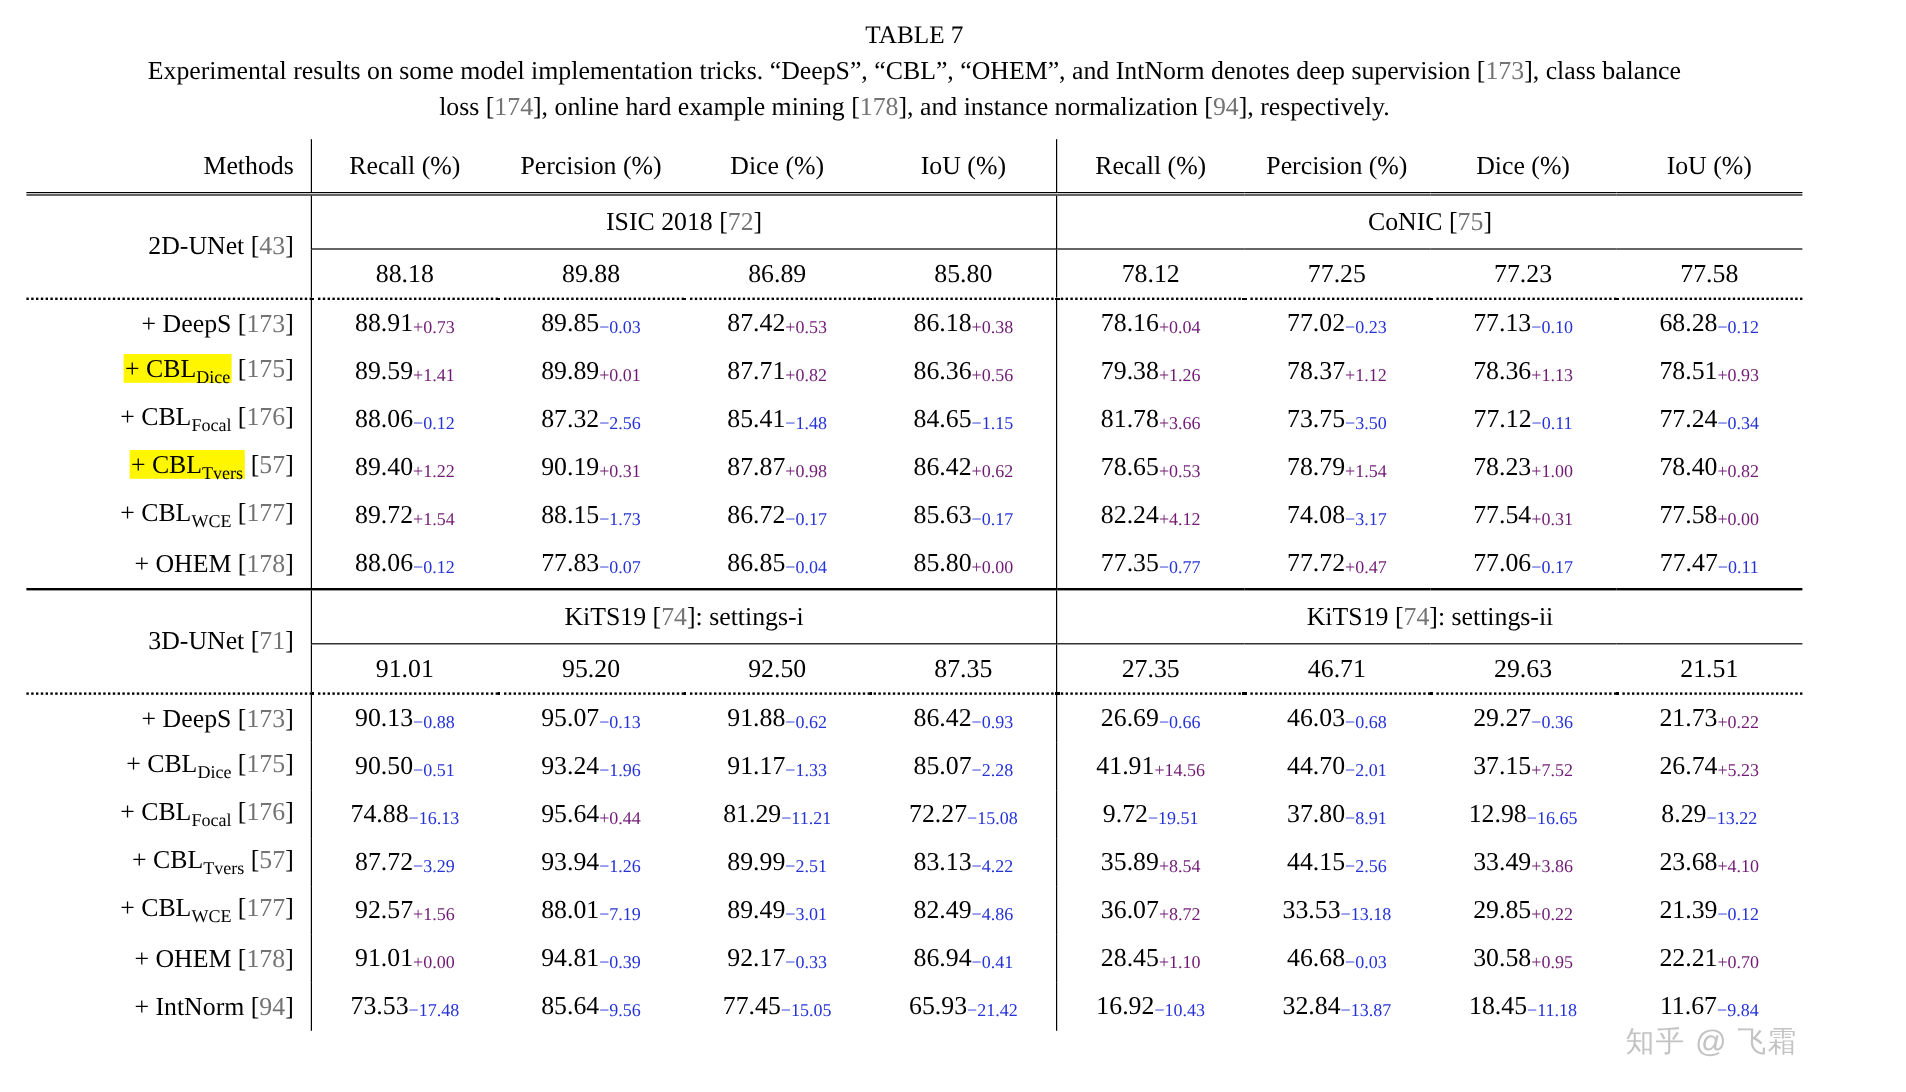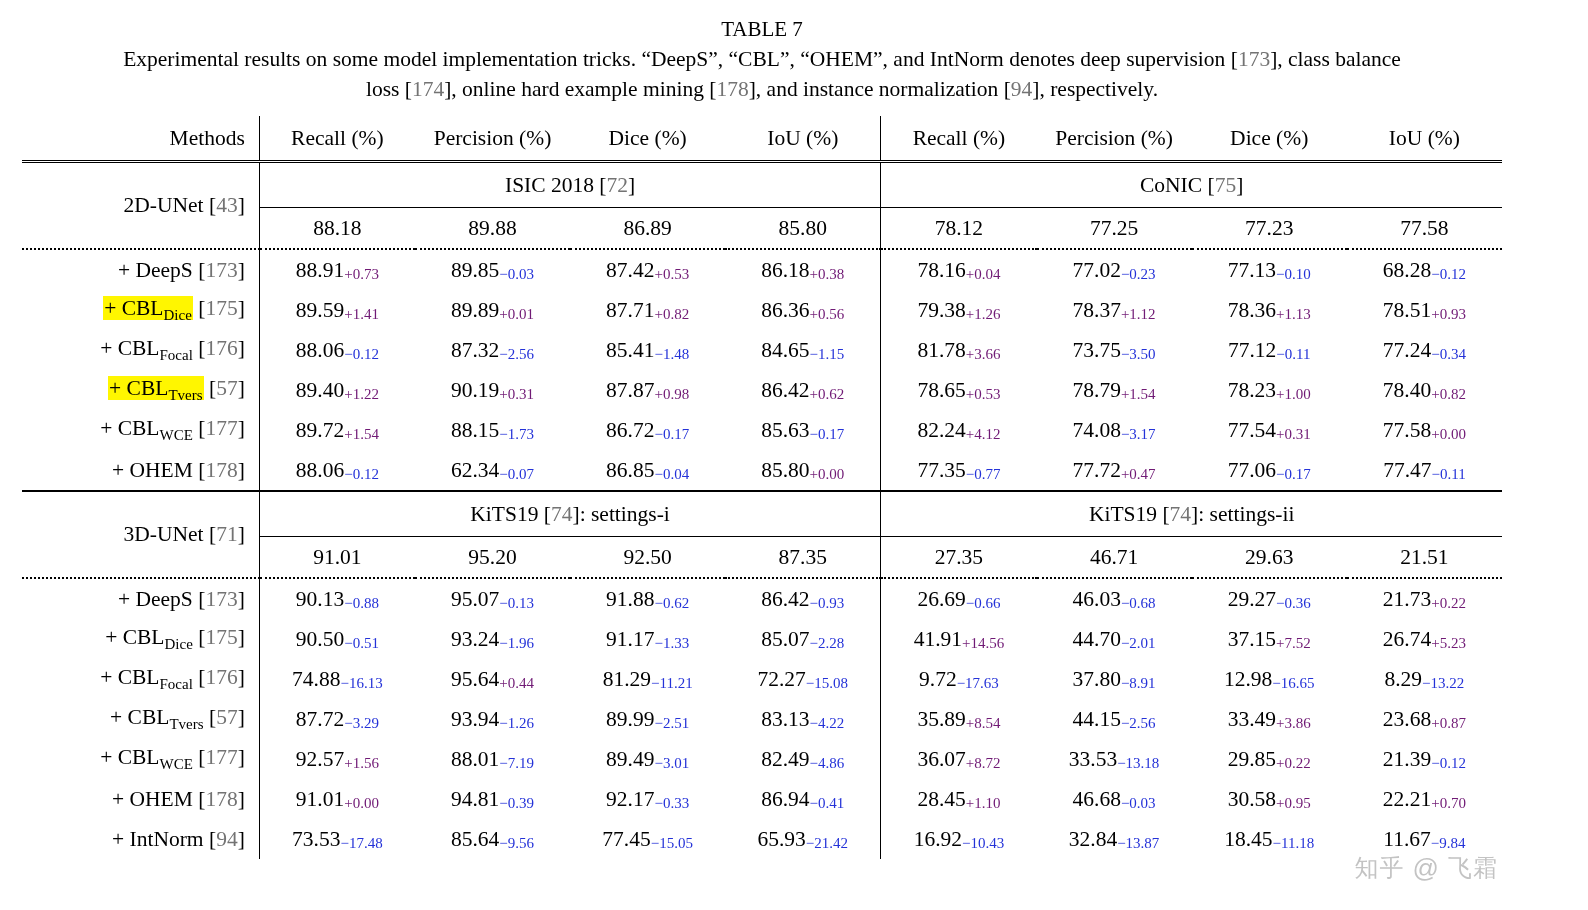--- a/index.html
+++ b/index.html
@@ -186,21 +186,21 @@
           <td class="num"><span>86.72</span><span class="delta down">−0.17</span></td>
           <td class="num"><span>85.63</span><span class="delta down">−0.17</span></td>
           <td class="num vsep-mid"><span>82.24</span><span class="delta up">+4.12</span></td>
           <td class="num"><span>74.08</span><span class="delta down">−3.17</span></td>
           <td class="num"><span>77.54</span><span class="delta up">+0.31</span></td>
           <td class="num"><span>77.58</span><span class="delta up">+0.00</span></td>
         </tr>
         <tr>
           <td class="method"><span>+ OHEM</span><span> [<span class="ref">178</span>]</span></td>
           <td class="num vsep-left"><span>88.06</span><span class="delta down">−0.12</span></td>
-          <td class="num"><span>62.34</span><span class="delta down">−0.07</span></td>
+          <td class="num"><span>77.83</span><span class="delta down">−0.07</span></td>
           <td class="num"><span>86.85</span><span class="delta down">−0.04</span></td>
           <td class="num"><span>85.80</span><span class="delta up">+0.00</span></td>
           <td class="num vsep-mid"><span>77.35</span><span class="delta down">−0.77</span></td>
           <td class="num"><span>77.72</span><span class="delta up">+0.47</span></td>
           <td class="num"><span>77.06</span><span class="delta down">−0.17</span></td>
           <td class="num"><span>77.47</span><span class="delta down">−0.11</span></td>
         </tr>
       </tbody>
 
     <tbody>
@@ -252,35 +252,35 @@
           <td class="num"><span>44.70</span><span class="delta down">−2.01</span></td>
           <td class="num"><span>37.15</span><span class="delta up">+7.52</span></td>
           <td class="num"><span>26.74</span><span class="delta up">+5.23</span></td>
         </tr>
         <tr>
           <td class="method"><span>+ CBL<sub>Focal</sub></span><span> [<span class="ref">176</span>]</span></td>
           <td class="num vsep-left"><span>74.88</span><span class="delta down">−16.13</span></td>
           <td class="num"><span>95.64</span><span class="delta up">+0.44</span></td>
           <td class="num"><span>81.29</span><span class="delta down">−11.21</span></td>
           <td class="num"><span>72.27</span><span class="delta down">−15.08</span></td>
-          <td class="num vsep-mid"><span>9.72</span><span class="delta down">−17.63</span></td>
+          <td class="num vsep-mid"><span>9.72</span><span class="delta down">−19.51</span></td>
           <td class="num"><span>37.80</span><span class="delta down">−8.91</span></td>
           <td class="num"><span>12.98</span><span class="delta down">−16.65</span></td>
           <td class="num"><span>8.29</span><span class="delta down">−13.22</span></td>
         </tr>
         <tr>
           <td class="method"><span>+ CBL<sub>Tvers</sub></span><span> [<span class="ref">57</span>]</span></td>
           <td class="num vsep-left"><span>87.72</span><span class="delta down">−3.29</span></td>
           <td class="num"><span>93.94</span><span class="delta down">−1.26</span></td>
           <td class="num"><span>89.99</span><span class="delta down">−2.51</span></td>
           <td class="num"><span>83.13</span><span class="delta down">−4.22</span></td>
           <td class="num vsep-mid"><span>35.89</span><span class="delta up">+8.54</span></td>
           <td class="num"><span>44.15</span><span class="delta down">−2.56</span></td>
           <td class="num"><span>33.49</span><span class="delta up">+3.86</span></td>
-          <td class="num"><span>23.68</span><span class="delta up">+0.87</span></td>
+          <td class="num"><span>23.68</span><span class="delta up">+4.10</span></td>
         </tr>
         <tr>
           <td class="method"><span>+ CBL<sub>WCE</sub></span><span> [<span class="ref">177</span>]</span></td>
           <td class="num vsep-left"><span>92.57</span><span class="delta up">+1.56</span></td>
           <td class="num"><span>88.01</span><span class="delta down">−7.19</span></td>
           <td class="num"><span>89.49</span><span class="delta down">−3.01</span></td>
           <td class="num"><span>82.49</span><span class="delta down">−4.86</span></td>
           <td class="num vsep-mid"><span>36.07</span><span class="delta up">+8.72</span></td>
           <td class="num"><span>33.53</span><span class="delta down">−13.18</span></td>
           <td class="num"><span>29.85</span><span class="delta up">+0.22</span></td>

